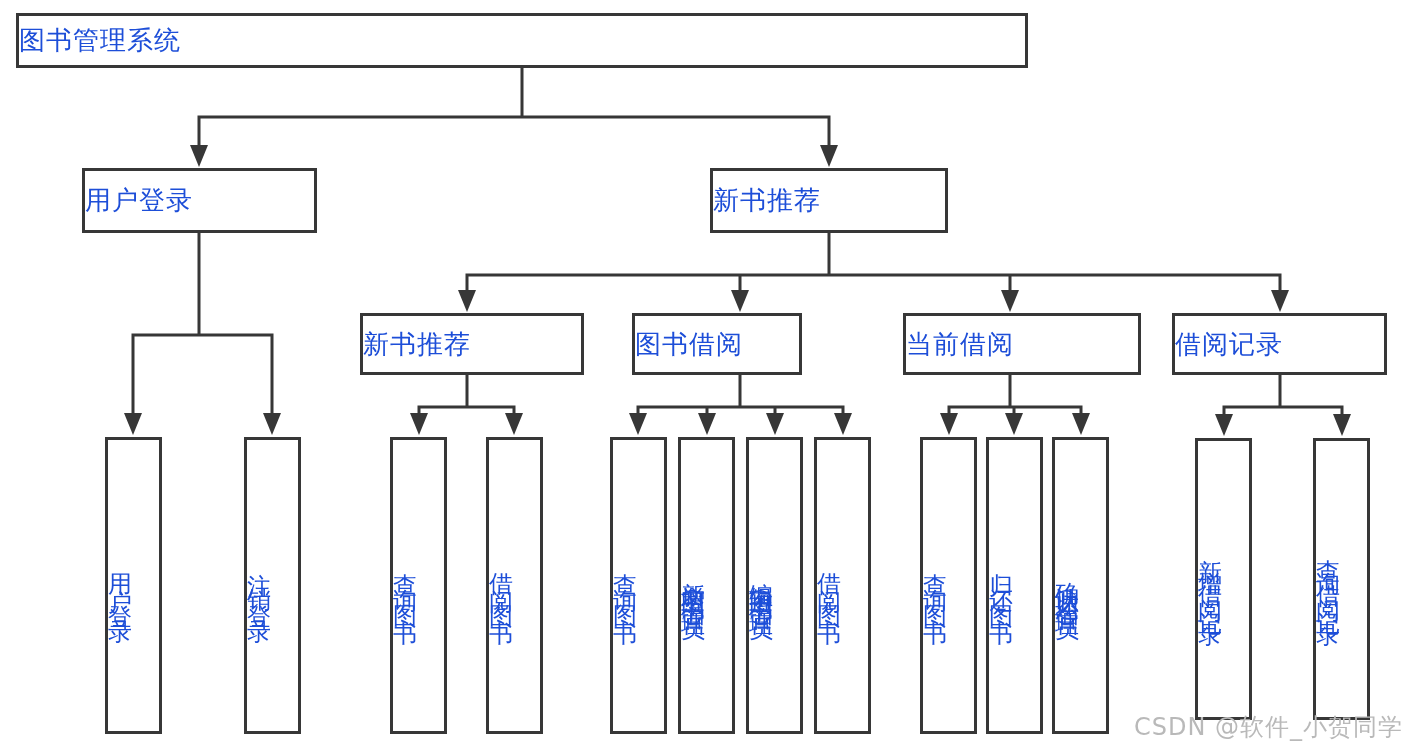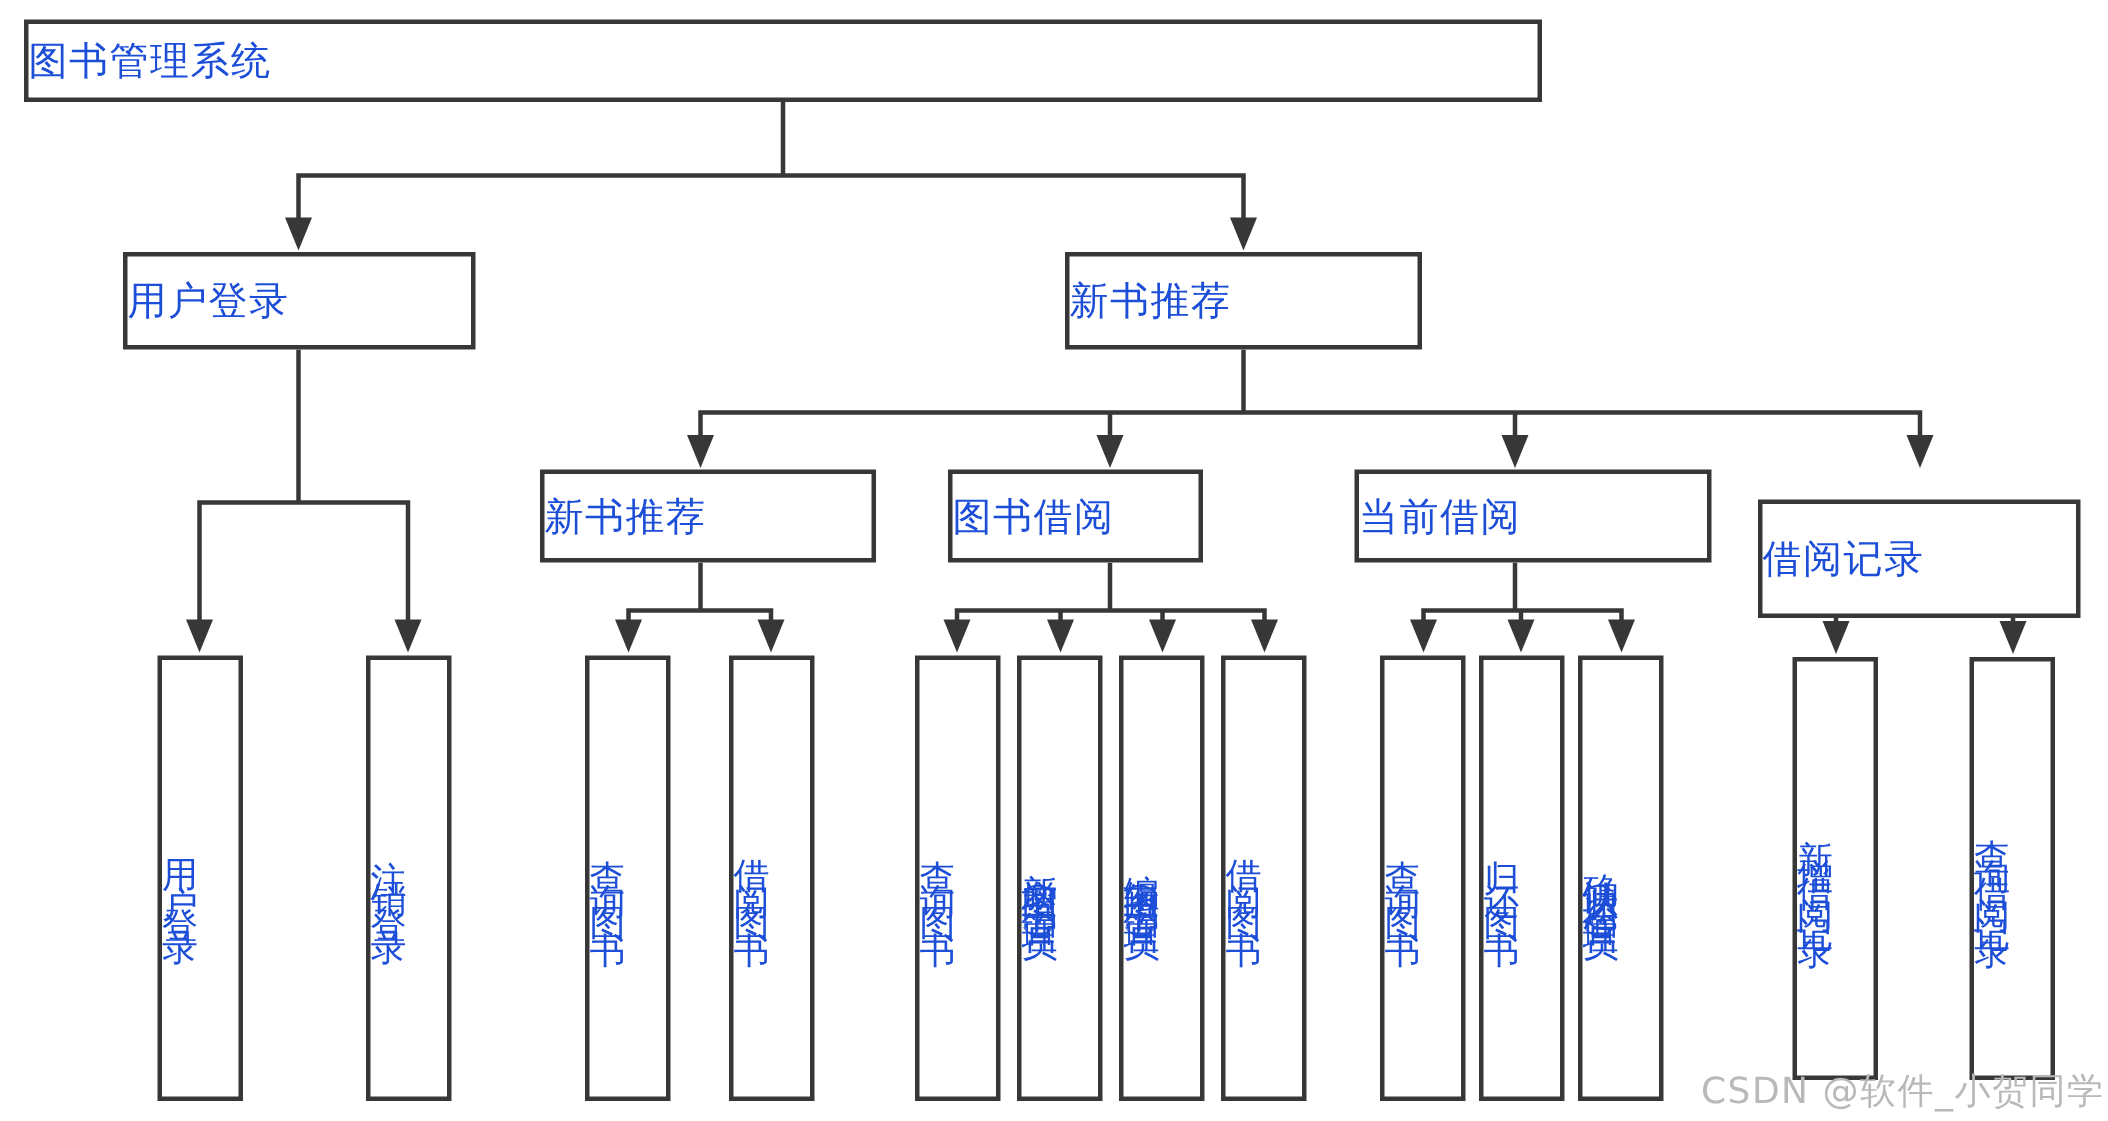--- a/index.html
+++ b/index.html
@@ -87,21 +87,21 @@
 
   <div class="node hnode" style="left:360px;top:313px;width:224px;height:62px;">
     <span class="lbl">新书推荐</span>
   </div>
   <div class="node hnode" style="left:632px;top:313px;width:170px;height:62px;">
     <span class="lbl">图书借阅</span>
   </div>
   <div class="node hnode" style="left:903px;top:313px;width:238px;height:62px;">
     <span class="lbl">当前借阅</span>
   </div>
-  <div class="node hnode" style="left:1172px;top:313px;width:215px;height:79px;margin-top:20px;">
+  <div class="node hnode" style="left:1172px;top:313px;width:215px;height:62px;">
     <span class="lbl">借阅记录</span>
   </div>
 
   <div class="node vnode" style="left:105px;top:437px;width:57px;height:297px;">
     <span class="lbl">用户登录</span>
   </div>
   <div class="node vnode" style="left:244px;top:437px;width:57px;height:297px;">
     <span class="lbl">注销登录</span>
   </div>
 

